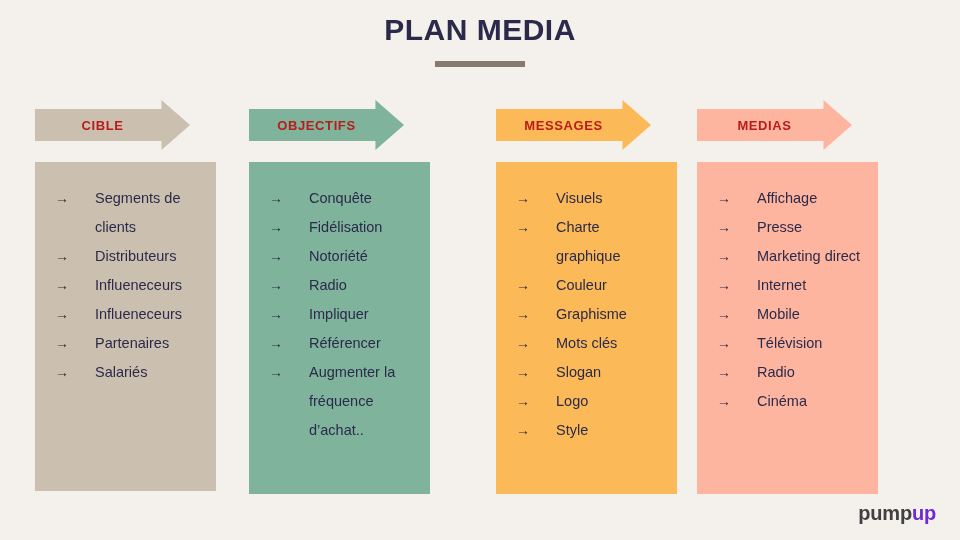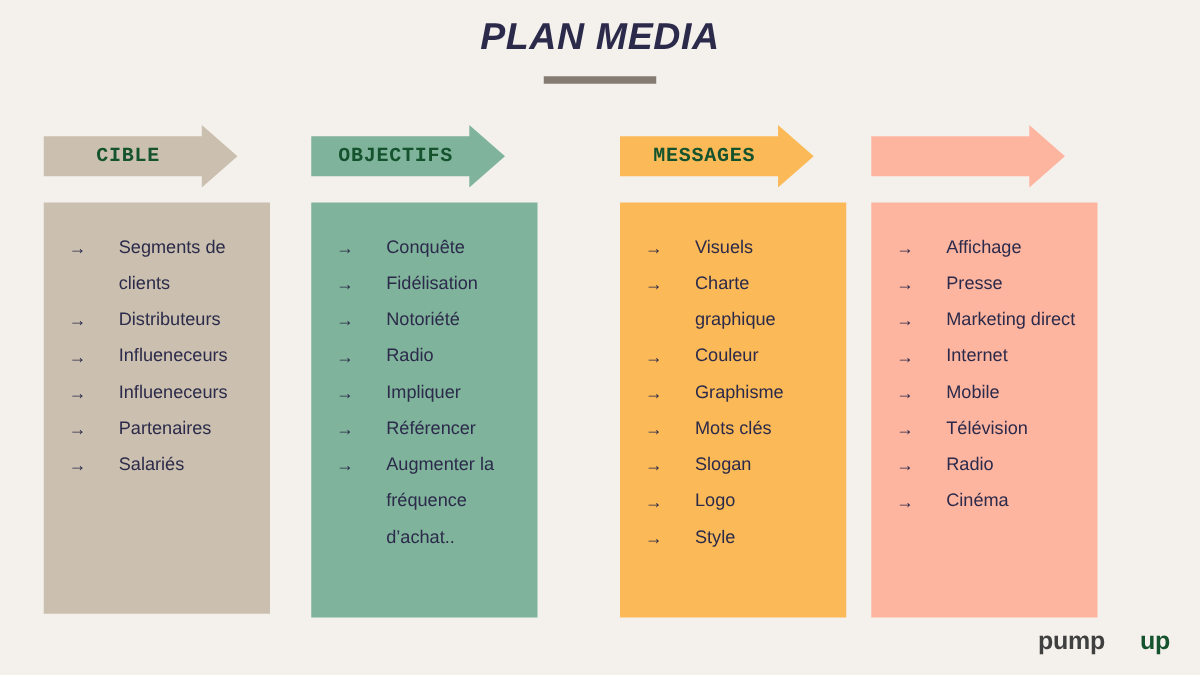--- a/index.html
+++ b/index.html
@@ -77,26 +77,25 @@
   }
   .arrow-label {
     position: absolute;
     left: 0;
     top: 0;
     width: 135px;
     height: 50px;
     display: flex;
     align-items: center;
     justify-content: center;
-    color: #14532d;
-    font-size: 16px;
+    color: #b91c1c;
+    font-size: 13px;
     font-weight: bold;
     letter-spacing: 0.6px;
     white-space: nowrap;
-    font-family: Liberation Mono, monospace;
   }
 
   
   .panel {
     width: 181px;
     min-height: 331px;
     box-sizing: border-box;
     padding: 22px 10px 18px 10px;
   }
   .item-list {
@@ -138,21 +137,21 @@
     letter-spacing: -0.2px;
     line-height: 22px;
   }
   .logo .logo-pump { color: #2b2a4a; }
   .logo .logo-up   { color: #fbb957; }
 </style>
 </head>
 <body style="background: rgb(244, 241, 236);">
 
 <div class="title-block">
-  <h1 class="page-title" style="color: rgb(43, 42, 74); font-style: italic;">PLAN MEDIA</h1>
+  <h1 class="page-title" style="color: rgb(43, 42, 74);">PLAN MEDIA</h1>
   <div class="title-underline" style="background: rgb(133, 123, 115);"></div>
 </div>
 
 <div class="columns">
 
   <div class="column col-0">
     <div class="arrow-header">
       <div class="arrow-shape">
         <svg viewBox="0 0 190 50" preserveAspectRatio="none">
           <polygon points="0,9 155,9 155,0 190,25 155,50 155,41 0,41" fill="#cbc0af"></polygon>
@@ -217,30 +216,31 @@
     </div>
   </div>
 
   <div class="column col-3">
     <div class="arrow-header">
       <div class="arrow-shape">
         <svg viewBox="0 0 190 50" preserveAspectRatio="none">
           <polygon points="0,9 155,9 155,0 190,25 155,50 155,41 0,41" fill="#fdb5a0"></polygon>
         </svg>
       </div>
+      <div class="arrow-label">MEDIAS</div>
     </div>
     <div class="panel" style="background: rgb(253, 181, 160);">
       <ul class="item-list">
         <li class="item"><span class="item-arrow">→</span><span>Affichage</span></li>
         <li class="item"><span class="item-arrow">→</span><span>Presse</span></li>
         <li class="item"><span class="item-arrow">→</span><span>Marketing direct</span></li>
         <li class="item"><span class="item-arrow">→</span><span>Internet</span></li>
         <li class="item"><span class="item-arrow">→</span><span>Mobile</span></li>
         <li class="item"><span class="item-arrow">→</span><span>Télévision</span></li>
         <li class="item"><span class="item-arrow">→</span><span>Radio</span></li>
         <li class="item"><span class="item-arrow">→</span><span>Cinéma</span></li>
       </ul>
     </div>
   </div>
 
 </div>
 
-<div class="logo"><span class="logo-pump" style="color: #404040;">pump</span><span class="logo-up" style="color: #14532d; margin-left: 28px;">up</span></div>
+<div class="logo"><span class="logo-pump" style="color: #404040;">pump</span><span class="logo-up" style="color: #6d28d9;">up</span></div>
 
 </body></html>

